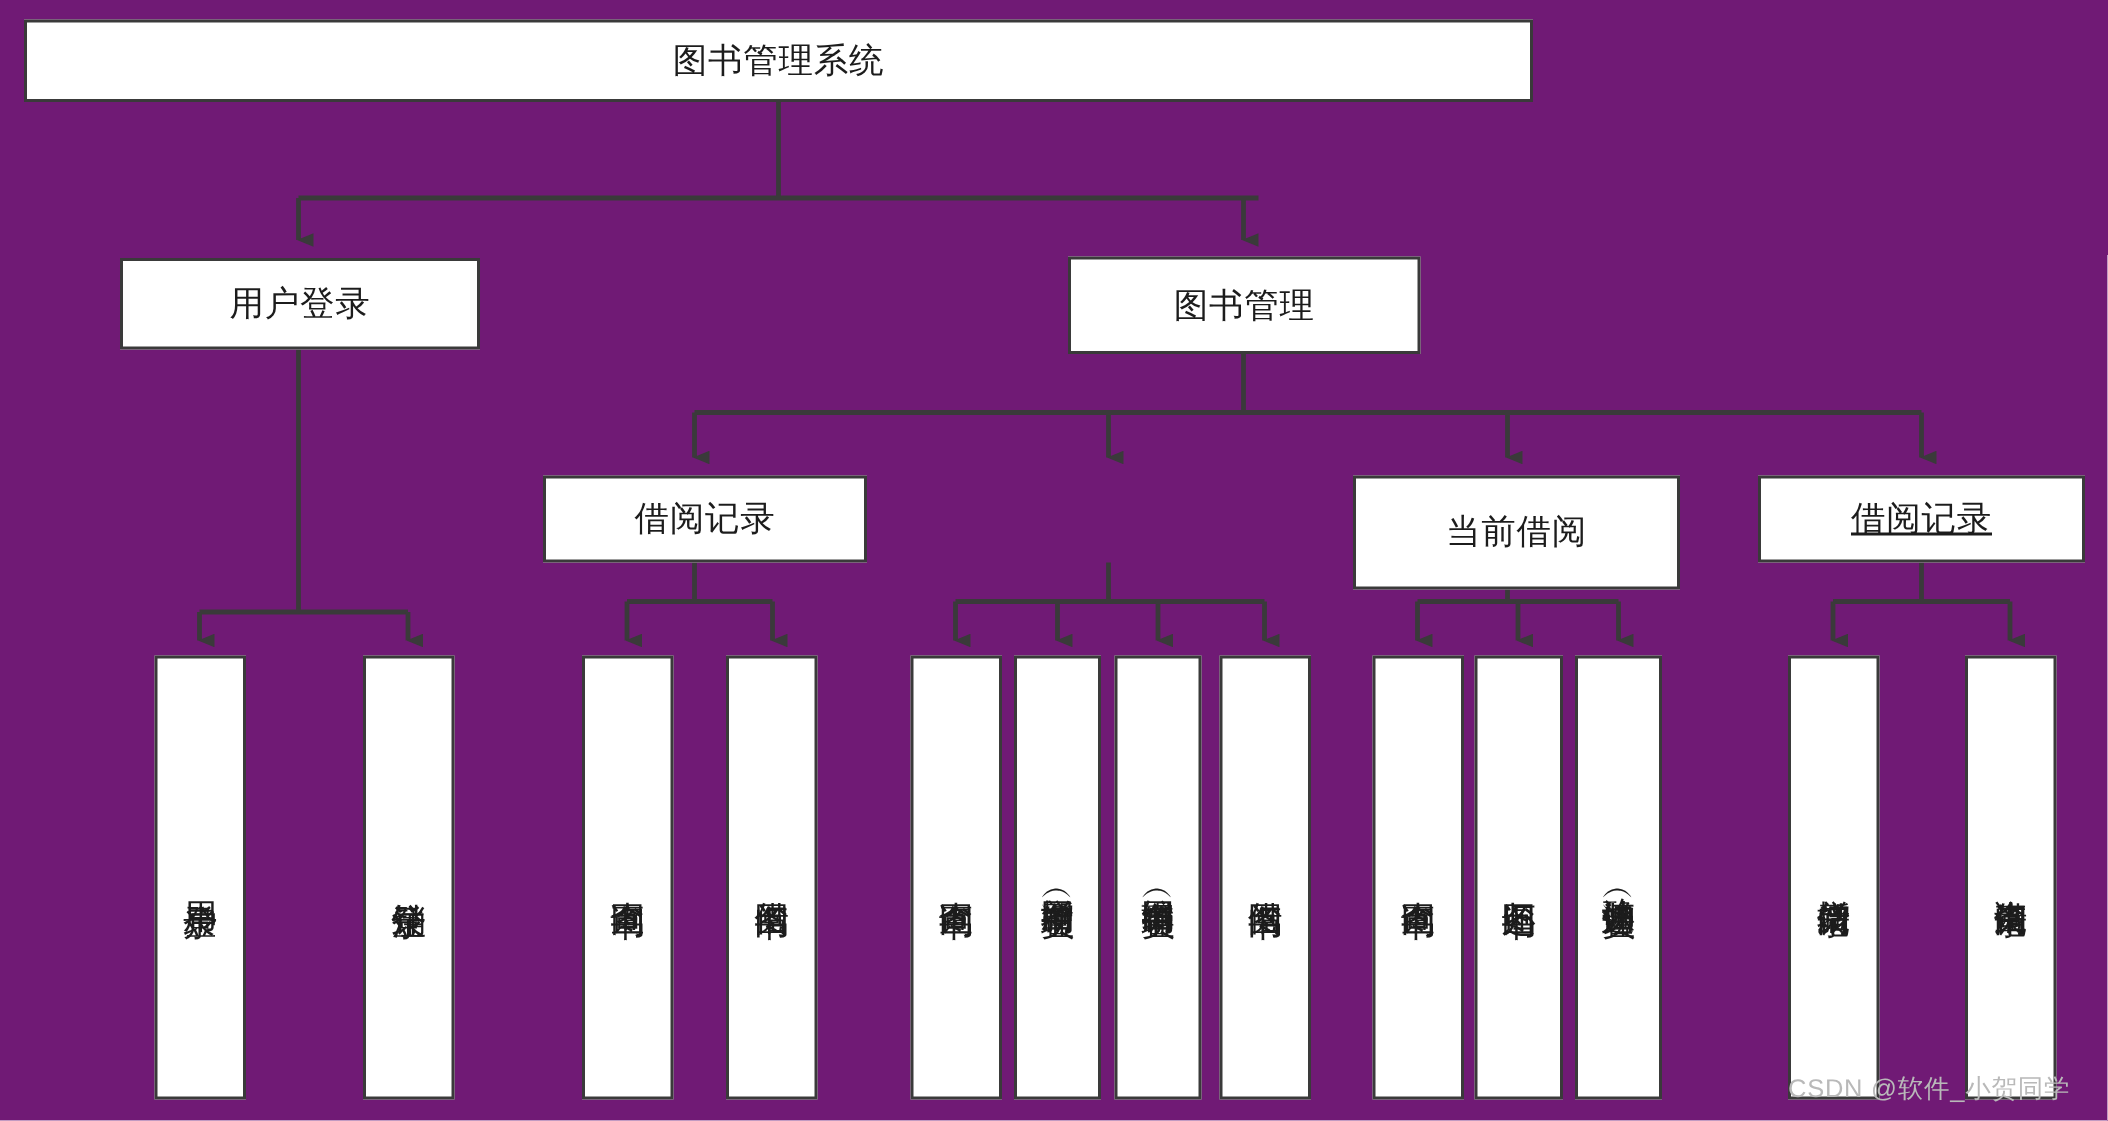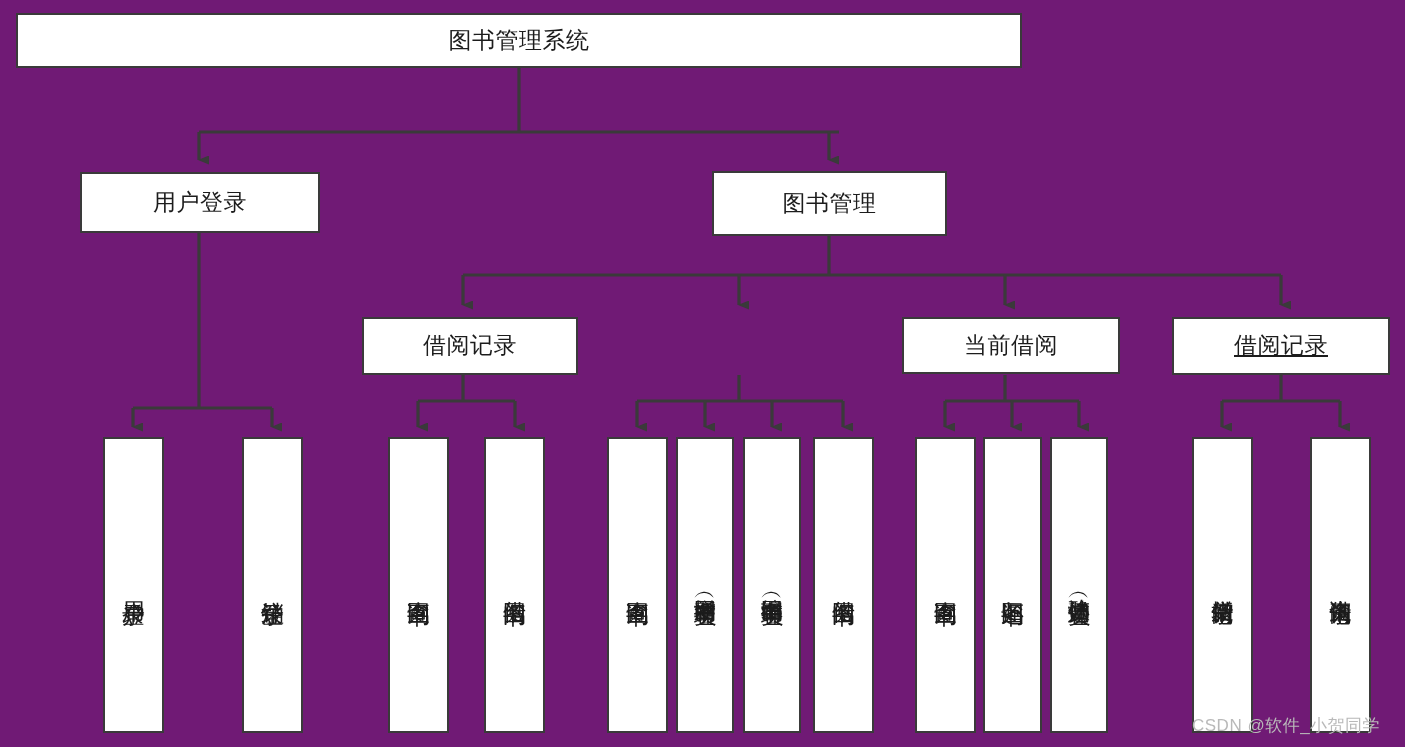--- a/index.html
+++ b/index.html
@@ -137,21 +137,21 @@
 
   <div class="node horiz" style="left:712px; top:171px; width:235px; height:65px;">
     <span class="label">图书管理</span>
   </div>
 
   <div class="node horiz" style="left:362px; top:317px; width:216px; height:58px;">
     <span class="label">借阅记录</span>
   </div>
 
 
-  <div class="node horiz" style="left:902px; top:317px; width:218px; height:57px;">
+  <div class="node horiz" style="left:902px; top:317px; width:218px; height:76px;">
     <span class="label">当前借阅</span>
   </div>
 
   <div class="node horiz" style="left:1172px; top:317px; width:218px; height:58px;text-decoration:underline;">
     <span class="label">借阅记录</span>
   </div>
 
   <div class="node vert" style="left:103px; top:437px; width:61px; height:296px;">
     <span class="label">用户登录</span>
   </div>

